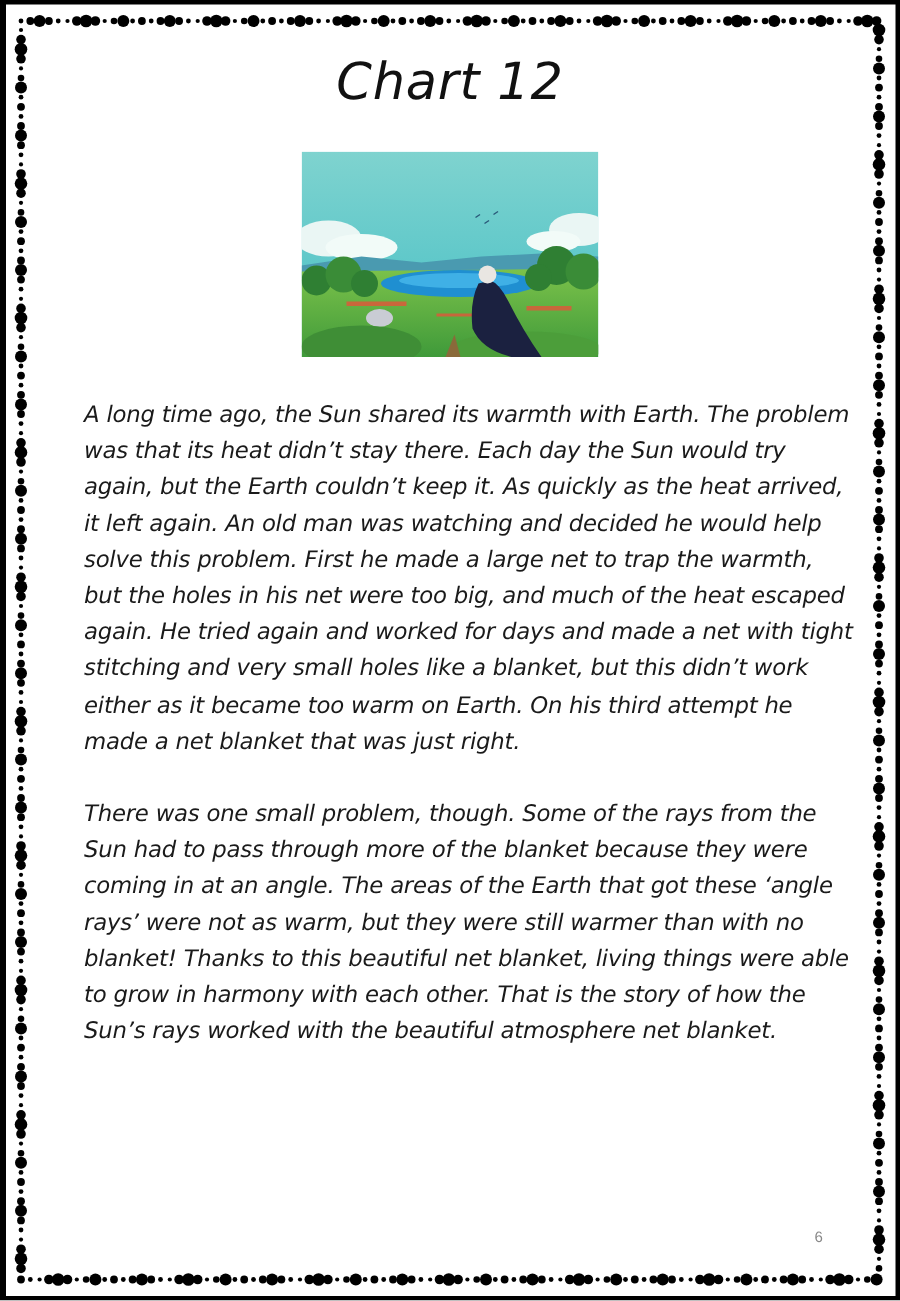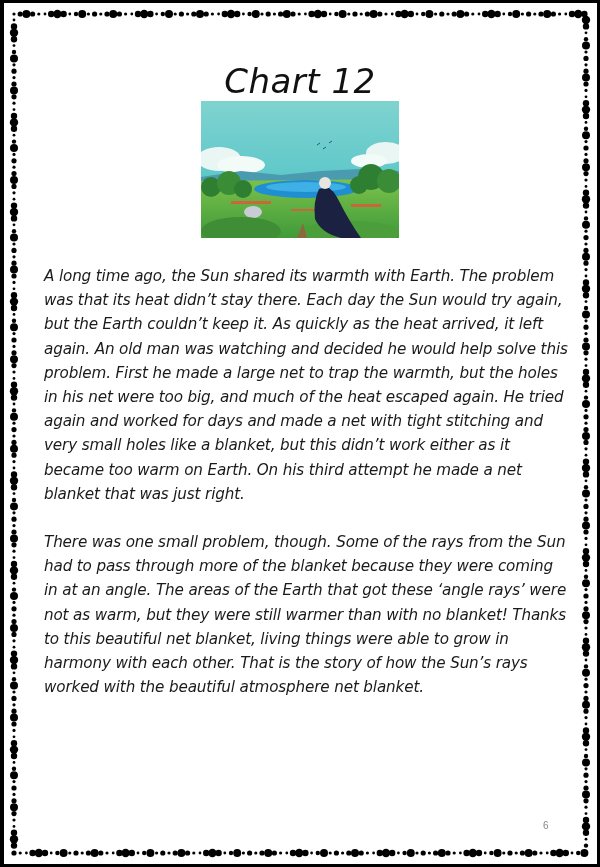--- a/index.html
+++ b/index.html
@@ -9,36 +9,36 @@
     font-family: "DejaVu Sans", sans-serif;
   }
   .page-frame {
     position: absolute; left: 0; top: 0; width: 600px; height: 867px;
     box-sizing: border-box;
     border-left: 4px solid #000; border-top: 3px solid #000;
     border-right: 3px solid #000; border-bottom: 3px solid #000;
   }
   .bead-border { position: absolute; left: 0; top: 0; width: 600px; height: 867px; }
   .title {
-    position: absolute; left: 0; width: 600px; top: 38px;
+    position: absolute; left: 0; width: 600px; top: 12px;
     text-align: center; font-size: 34px; font-style: italic;
     color: #111; font-family: "DejaVu Sans", sans-serif; font-weight: normal;
     letter-spacing: 0.5px;
   }
   .illustration {
     position: absolute; left: 201px; top: 101px; width: 198px; height: 137px;
     overflow: hidden;
   }
   .story {
     position: absolute; left: 40px; top: 264px; width: 530px;
     font-family: "DejaVu Sans", sans-serif; font-style: italic;
     font-size: 15.2px; line-height: 24.2px; color: #1a1a1a;
     letter-spacing: -0.15px;
   }
-  .story p { margin: 0 0 24px 4px; }
+  .story p { margin: 0 0 24px 16px; }
   .page-number {
     position: absolute; left: 543px; top: 820px;
     font-size: 10px; color: #888; font-family: "Liberation Sans", sans-serif;
   }
 </style>
 </head>
 <body>
 
 <div class="page-frame"></div>
 

